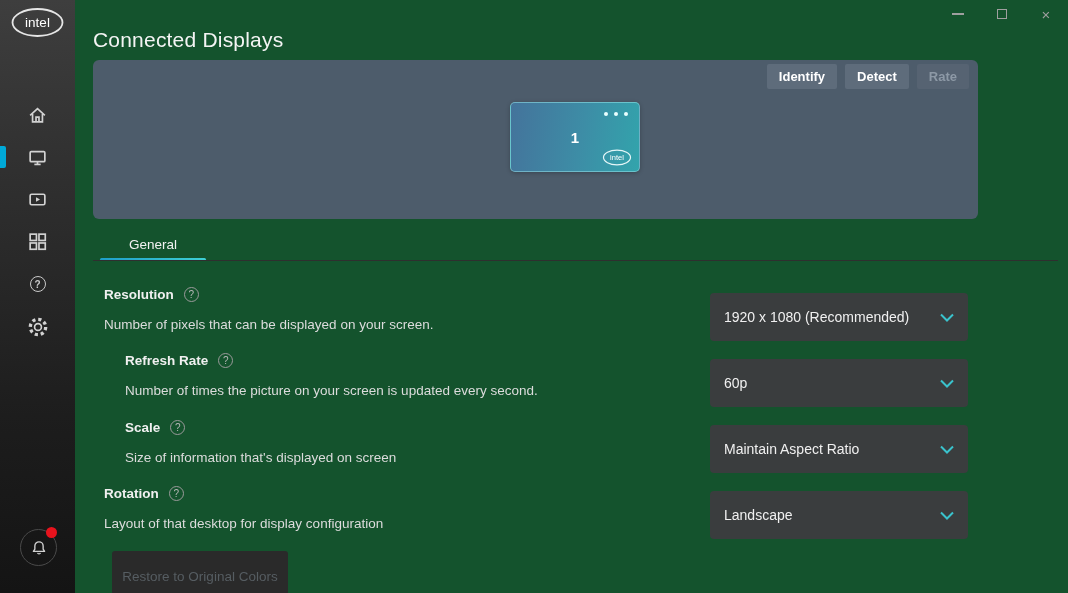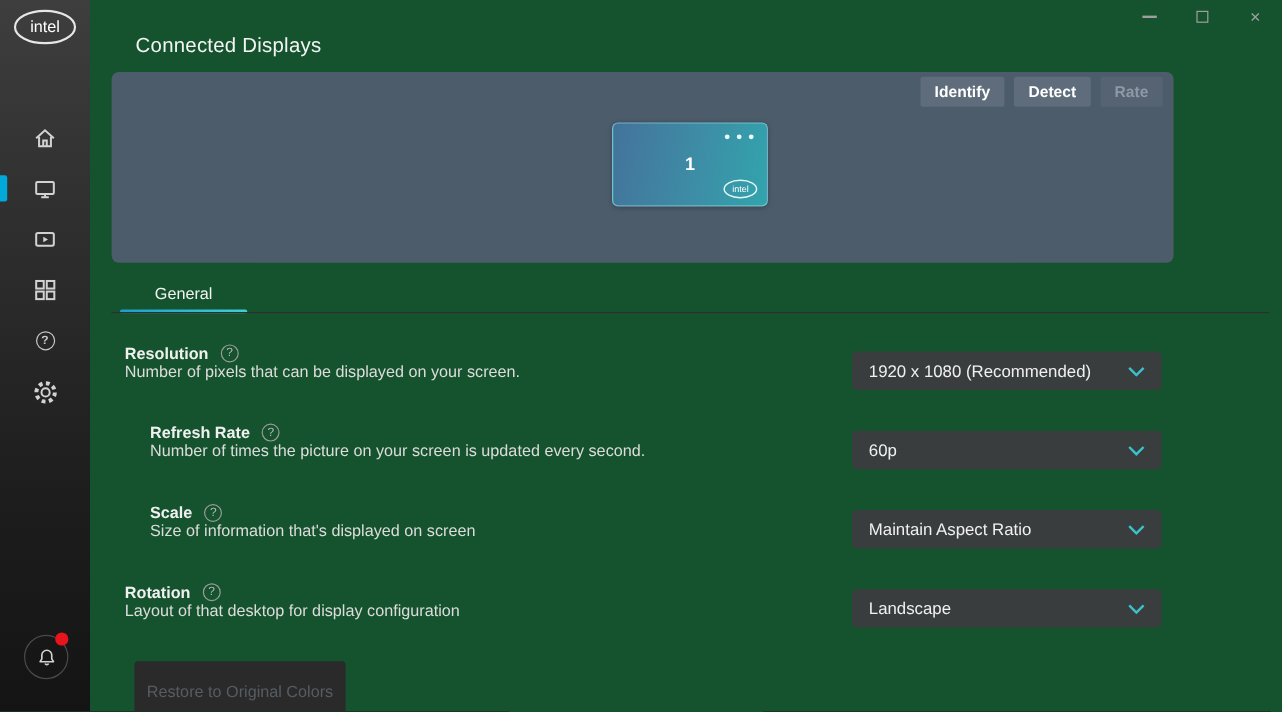--- a/index.html
+++ b/index.html
@@ -20,21 +20,21 @@
   .badge { position:absolute; left:46px; top:527px; width:11px; height:11px; border-radius:50%; background:#e8131d; }
 
   
   .win-controls { position:absolute; top:0; right:0; height:28px; display:flex; align-items:center; }
   .win-btn { width:44px; height:28px; display:flex; align-items:center; justify-content:center; color:#9f9f9f; cursor:pointer; }
   .min-glyph { display:block; width:12px; height:1.5px; background:#9f9f9f; }
   .max-glyph { display:block; width:10px; height:10px; border:1.2px solid #9f9f9f; }
   .close-glyph { font-size:15px; line-height:1; }
 
   
-  .page-title { position:absolute; left:93px; top:28px; font-size:17px; color:#f4f4f4; letter-spacing:.2px;margin-left:20px; }
+  .page-title { position:absolute; left:93px; top:28px; font-size:21px; color:#f4f4f4; letter-spacing:.2px; }
 
   
   .panel { position:absolute; left:93px; top:60px; width:885px; height:159px; background:#4d5c6b; border-radius:6px; }
   .panel-buttons { position:absolute; top:4px; right:9px; display:flex; gap:8px; }
   .pbtn { height:25px; padding:0 12px; border:none; border-radius:2px; font-family:"Liberation Sans",sans-serif;
           font-size:13px; font-weight:700; background:#5e6c7b; color:#fff; cursor:pointer; }
   .pbtn.disabled { background:#56637255; background-color:#566372; color:#8d99a6; cursor:default; }
 
   .display-card { position:absolute; left:417px; top:42px; width:130px; height:70px; border-radius:5px;
                   background:linear-gradient(100deg,#44739b 0%,#3d8da6 55%,#32a4ac 100%);
@@ -52,23 +52,23 @@
   .tab.active::after { content:""; position:absolute; left:0; bottom:-2px; width:100%; height:3px; border-radius:2px;
                        background:linear-gradient(90deg,#1e9ec9,#3ecfd4); }
   .tab-divider { position:absolute; left:93px; top:260px; width:965px; height:1px; background:#2f2f2f; }
 
   
   .setting-label-block { position:absolute; }
   .setting-label-row { display:flex; align-items:center; gap:10px; }
   .setting-label { font-size:13.5px; font-weight:700; color:#f0f0f0; }
   .q-icon { width:15px; height:15px; border:1px solid #9a9a9a; border-radius:50%; color:#b8b8b8;
             font-size:10px; display:flex; align-items:center; justify-content:center; cursor:pointer; }
-  .setting-desc { margin-top:0; font-size:13.5px; color:#dcdcdc; }
-
-  .dropdown { position:absolute; left:710px; width:258px; height:32px; background:#3a3d3e; border-radius:4px;
+  .setting-desc { margin-top:15px; font-size:13.5px; color:#dcdcdc; }
+
+  .dropdown { position:absolute; left:710px; width:258px; height:48px; background:#3a3d3e; border-radius:4px;
               display:flex; align-items:center; padding:0 14px; cursor:pointer; }
   .dropdown .dd-value { flex:1; font-size:14px; color:#f0f0f0; }
 
   
   .restore-btn { position:absolute; left:112px; top:551px; width:176px; height:50px; background:#2a2a2a; border:none;
                  border-radius:3px; color:#565d62; font-size:13.5px; font-family:"Liberation Sans",sans-serif; cursor:default; }
 </style>
 </head>
 <body>
 

